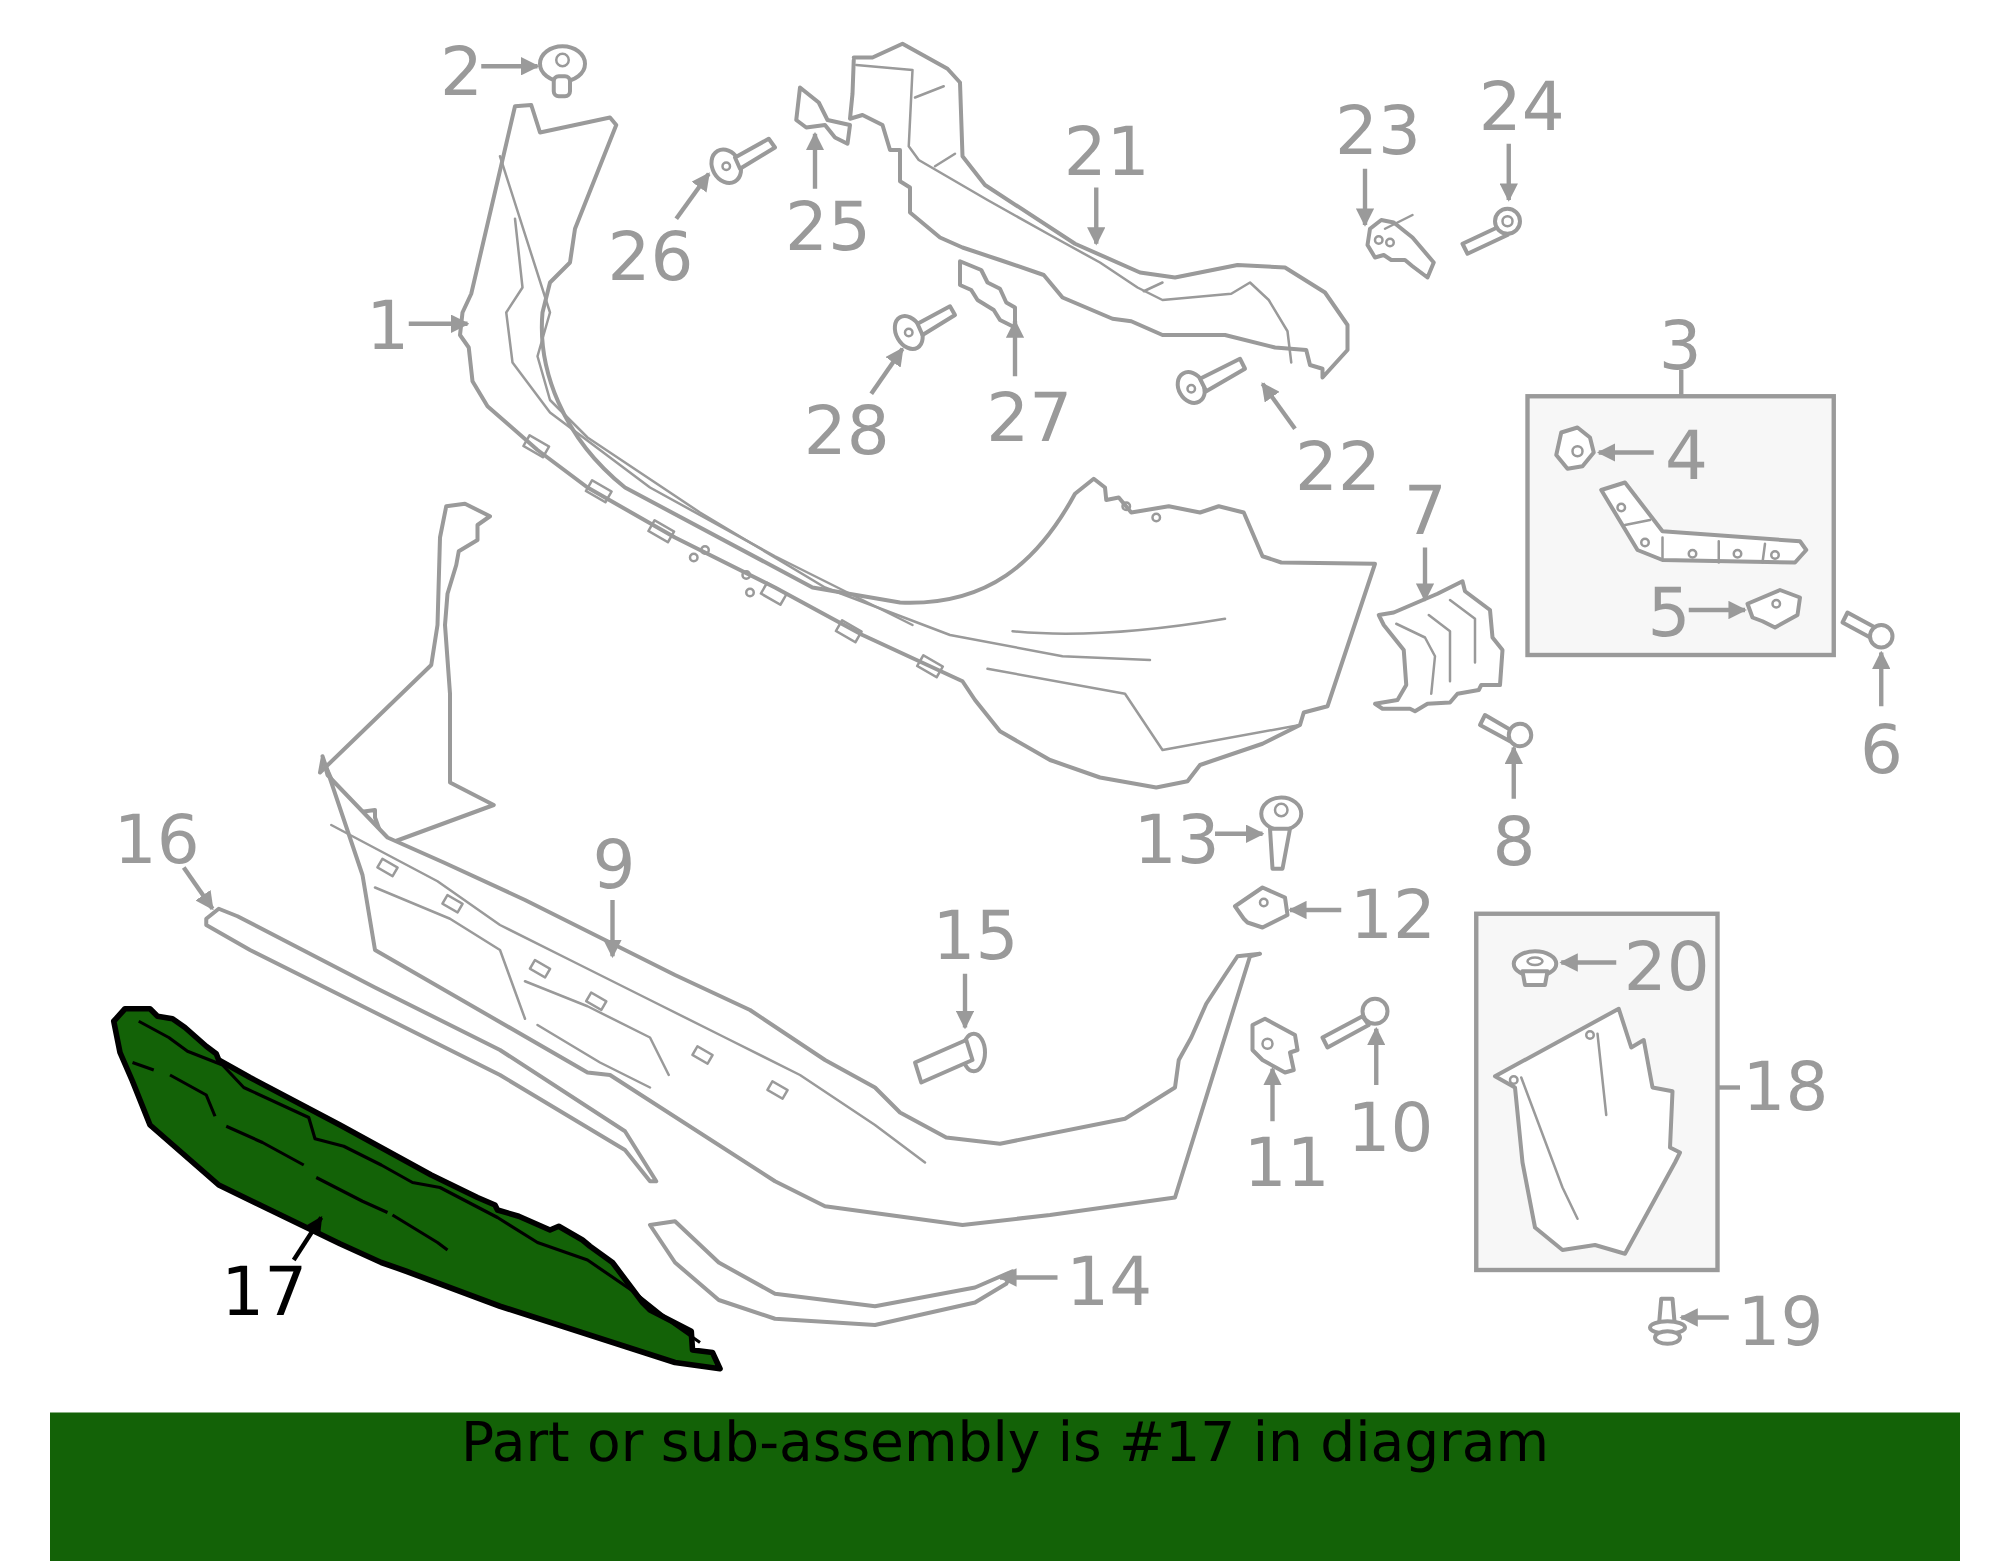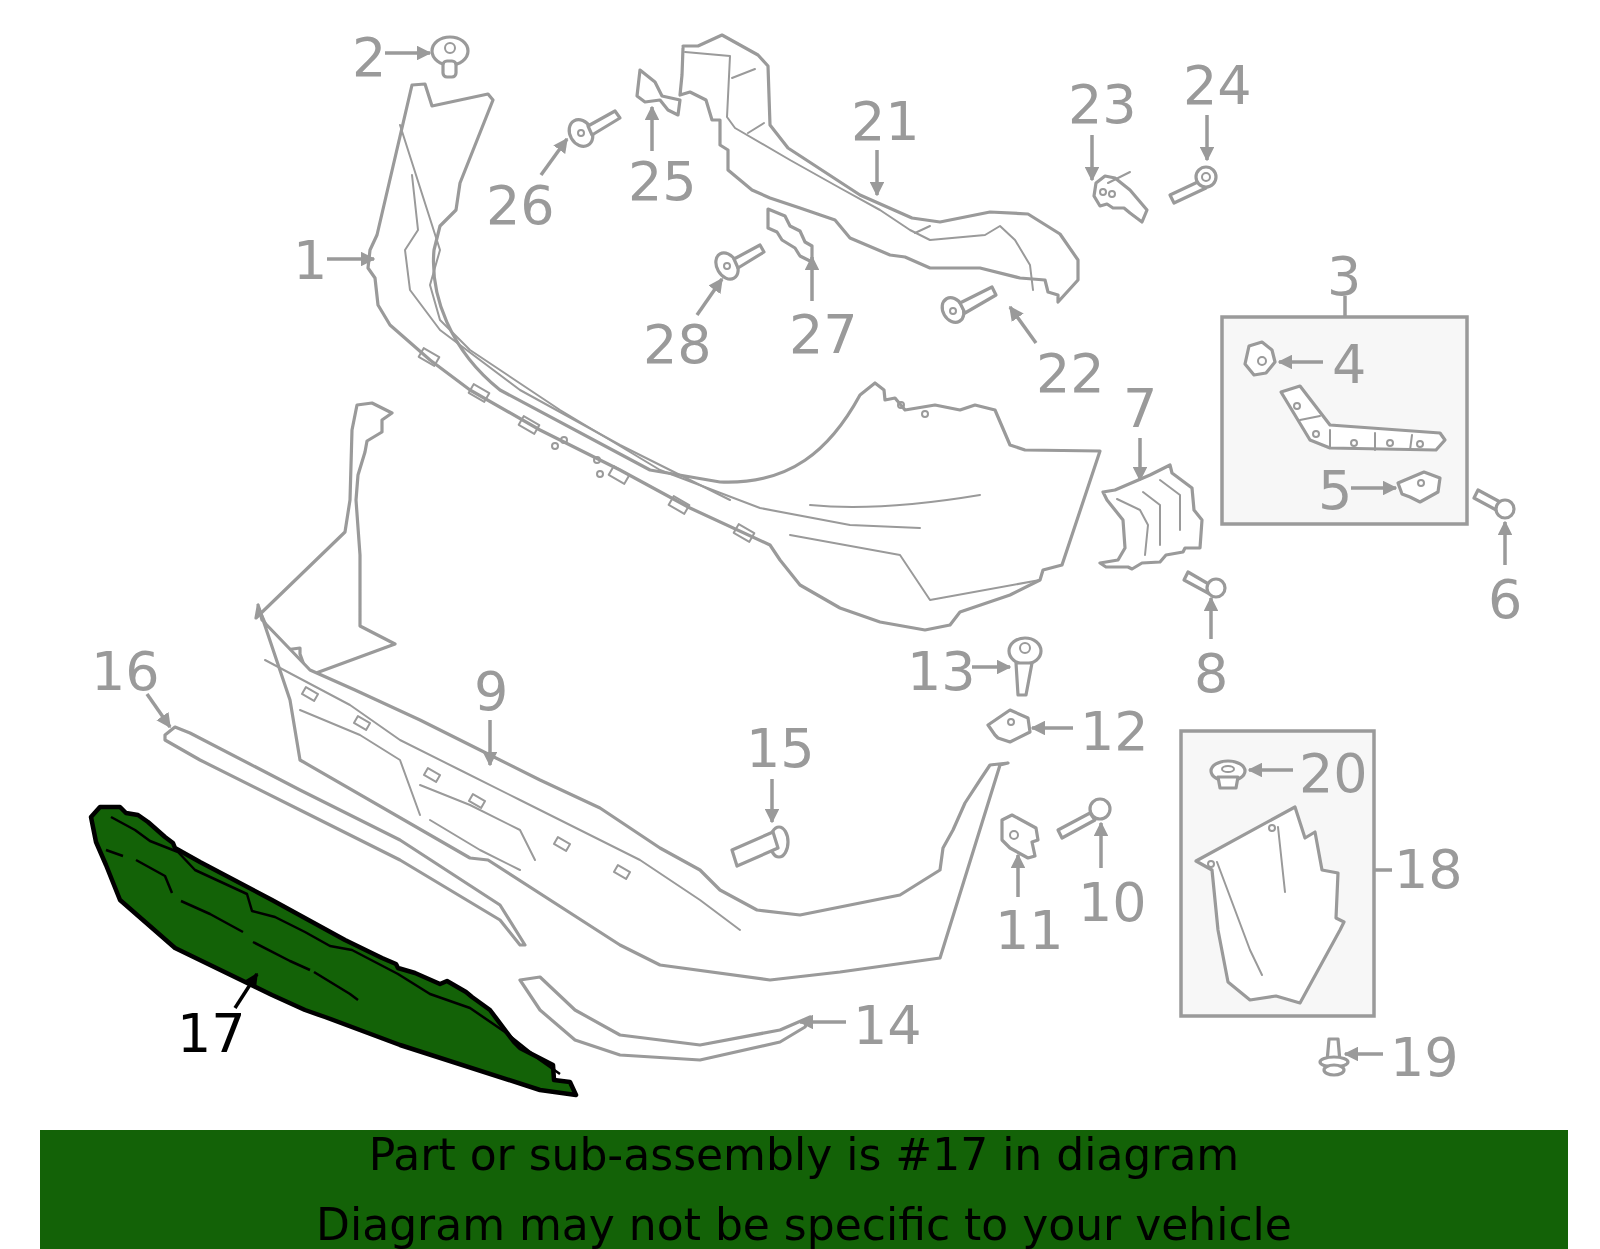--- a/index.html
+++ b/index.html
@@ -296,14 +296,13 @@
 
   <line class="leader" x1="812" y1="301" x2="812" y2="257" marker-end="url(#arrow)"></line>
   <text class="callout" x="789" y="353">27</text>
 
   <line class="leader" x1="697" y1="315" x2="722" y2="279" marker-end="url(#arrow)"></line>
   <text class="callout" x="643" y="363">28</text>
 </svg>
 
 <div id="banner">
   <div class="line">Part or sub-assembly is #17 in diagram</div>
-  <div class="line">Diagram may not be specific to your vehicle</div>
 </div>
 
 </body></html>

